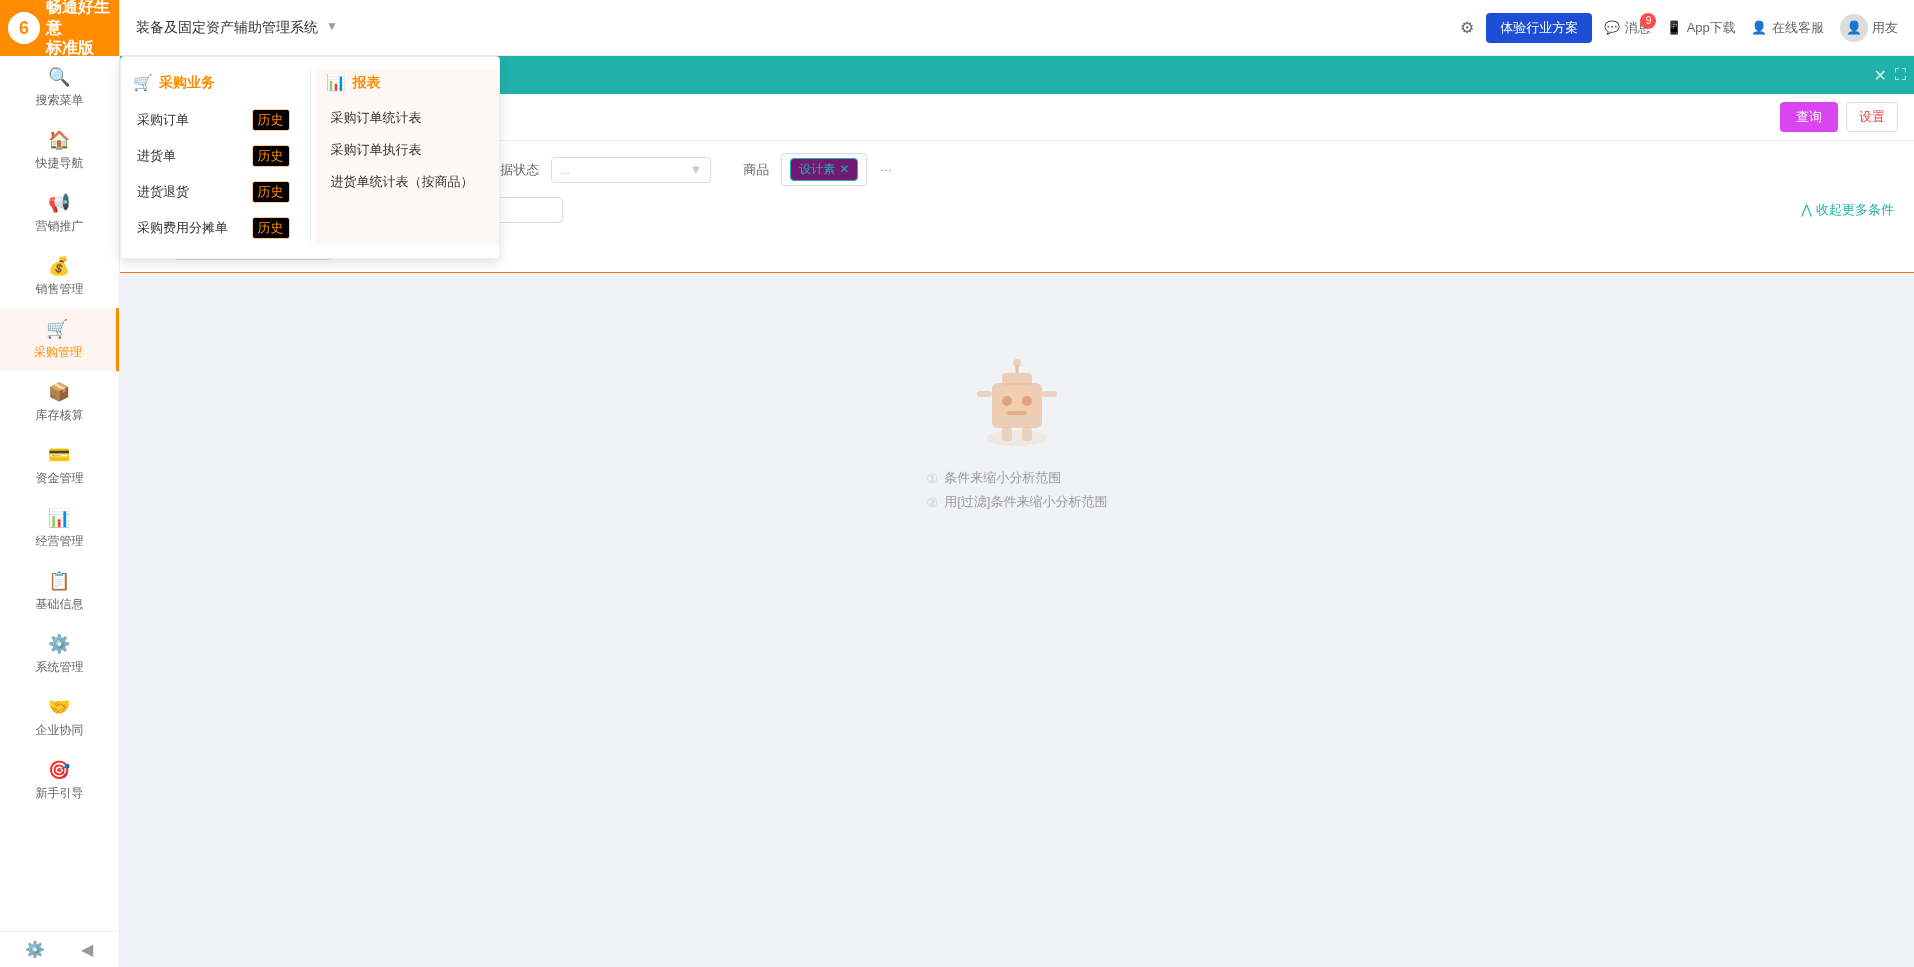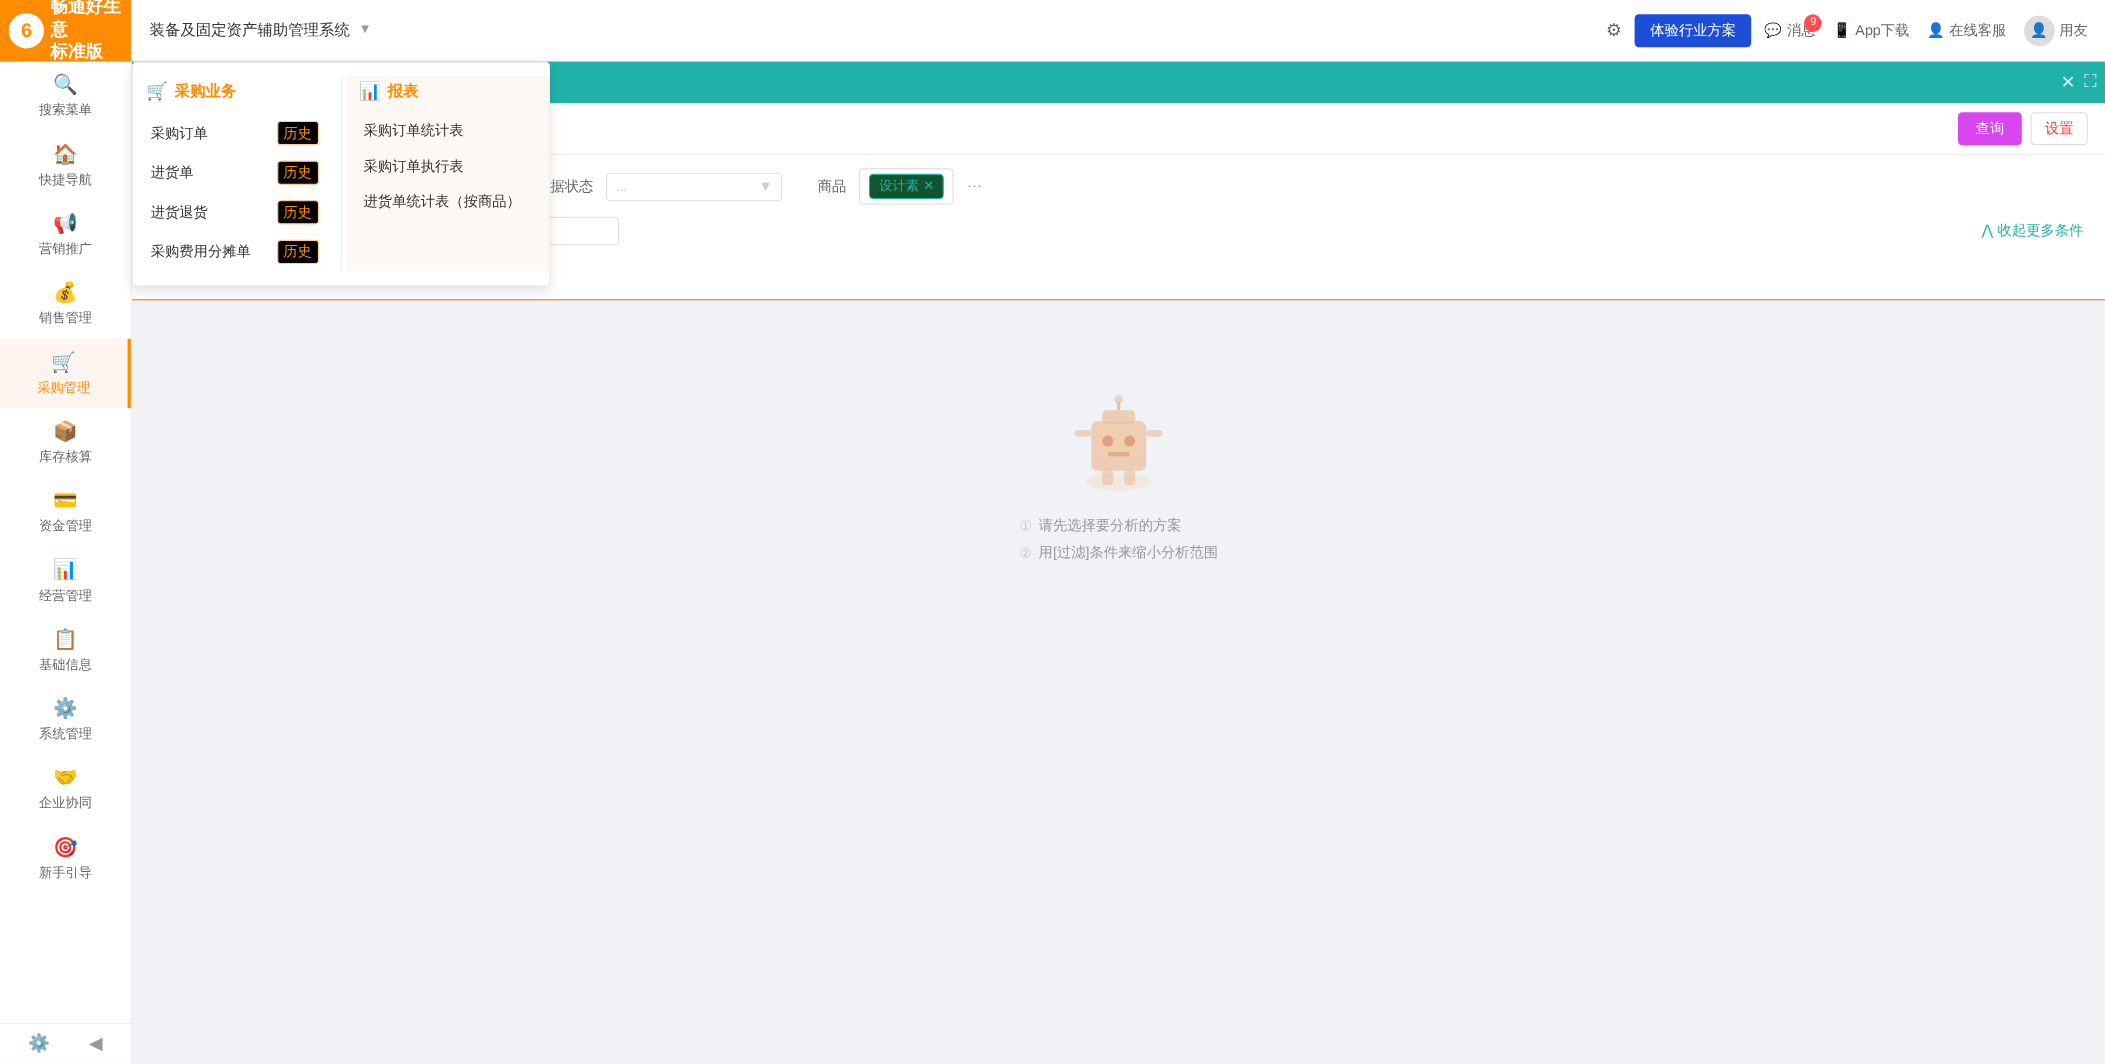--- a/index.html
+++ b/index.html
@@ -181,21 +181,21 @@
       padding: 4px 8px;
       font-size: 13px;
       color: #333;
       display: flex;
       align-items: center;
       gap: 4px;
       min-width: 120px;
       cursor: pointer;
     }
     .filter-tag {
-      background: #14532d;
+      background: #701a75;
       color: #20b2aa;
       border: 1px solid #20b2aa;
       border-radius: 4px;
       padding: 2px 8px;
       font-size: 12px;
       display: flex;
       align-items: center;
       gap: 4px;
     }
     .filter-tag .remove { cursor: pointer; color: #20b2aa; }
@@ -488,21 +488,21 @@
           <circle cx="60" cy="10" r="4" fill="#e8a878" opacity="0.6"></circle>
           <rect x="20" y="38" width="15" height="6" rx="3" fill="#e8a878" opacity="0.6"></rect>
           <rect x="85" y="38" width="15" height="6" rx="3" fill="#e8a878" opacity="0.6"></rect>
           <rect x="45" y="74" width="10" height="14" rx="3" fill="#e8a878" opacity="0.6"></rect>
           <rect x="65" y="74" width="10" height="14" rx="3" fill="#e8a878" opacity="0.6"></rect>
         </svg>
       </div>
       <div class="empty-text">
         <p>
             <span class="num">①</span>
-            <span>请先选择要分析的方案</span>
+            <span>条件来缩小分析范围</span>
           </p>
         <p>
             <span class="num">②</span>
             <span>用[过滤]条件来缩小分析范围</span>
           </p>
       </div>
     </div>
 
   </div>
 </div>

